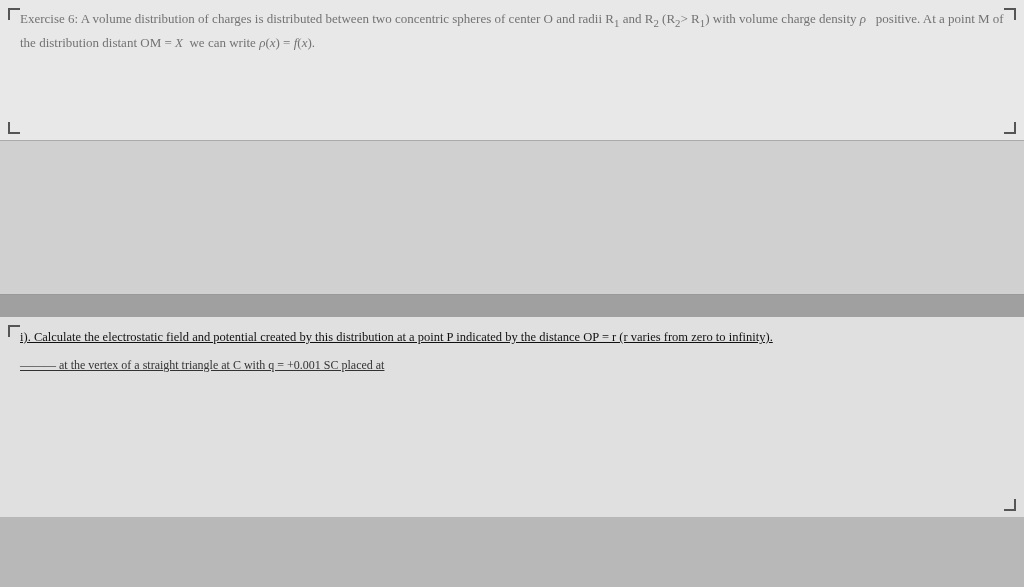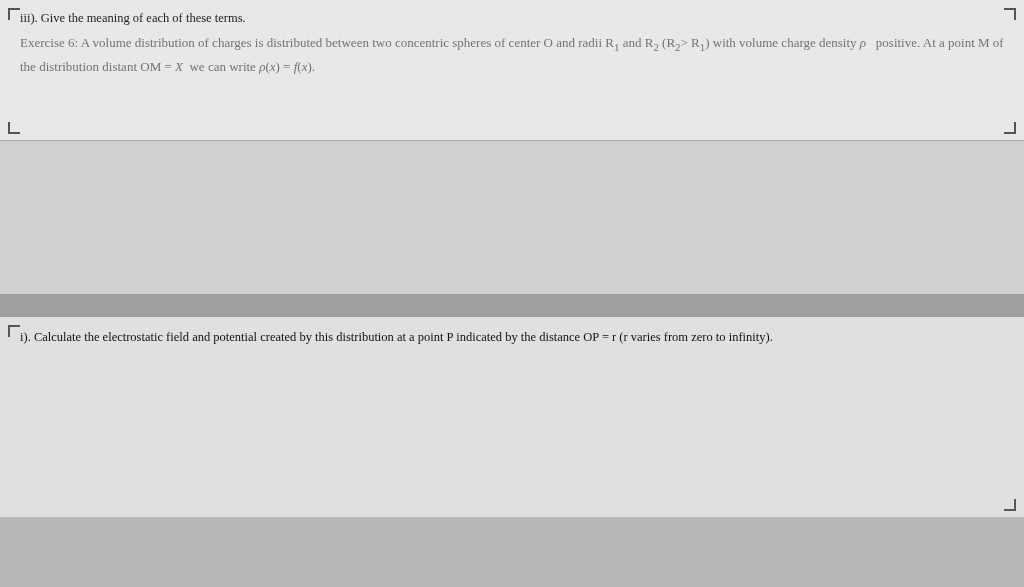--- a/index.html
+++ b/index.html
@@ -90,20 +90,21 @@
     }
 
     .bottom-text {
       font-size: 12.5px;
       line-height: 1.65;
       color: #111;
     }
 
     .bottom-text p {
       margin-bottom: 5px;
+      text-decoration: underline;
     }
 
     .corner-bl2 {
       position: absolute;
       bottom: 6px;
       right: 8px;
       width: 12px;
       height: 12px;
       border-bottom: 2px solid #555;
       border-right: 2px solid #555;
@@ -121,21 +122,20 @@
 </head>
 <body>
 
 <div class="page-container">
 
   <div class="top-section">
     <div class="corner-mark-tl"></div>
     <div class="corner-mark-tr"></div>
 
     <div class="top-text">
-      <div class="intro-line">iii). Give the meaning of each of these terms.</div>
       <div class="exercise-line">
         <span>Exercise 6:</span>
         <span> A volume distribution of charges is distributed between two concentric spheres of center O and radii R<sub>1</sub> and R<sub>2</sub> (R<sub>2</sub>&gt; R<sub>1</sub>) with volume charge density <span class="math-rho">ρ</span>&nbsp;&nbsp; positive. At a point M of the distribution distant OM = <span class="math">X</span>&nbsp; we can write <span class="math-rho">ρ</span>(<span class="math">x</span>) = <span class="math">f</span>(<span class="math">x</span>).</span>
       </div>
     </div>
 
     <div class="corner-bl" style="position:absolute;bottom:6px;left:8px;width:12px;height:12px;border-bottom:2px solid #555;border-left:2px solid #555;"></div>
     <div class="corner-br" style="position:absolute;bottom:6px;right:8px;width:12px;height:12px;border-bottom:2px solid #555;border-right:2px solid #555;"></div>
   </div>
 
@@ -144,18 +144,21 @@
 
   <div class="separator-bar"></div>
 
   <div class="bottom-section">
     <div class="corner-mark-tl" style="position:absolute;top:8px;left:8px;"></div>
 
     <div class="bottom-text">
       <p>
         <span>i). Calculate the electrostatic field and potential created by this distribution at a point P indicated by the distance OP = r (r varies from zero to infinity).</span>
       </p>
+      <p style="margin-top:8px;font-size:12px;color:#333;">
+        ——— at the vertex of a straight triangle at C with q = +0.001 SC placed at
+      </p>
     </div>
 
     <div class="corner-bl2"></div>
   </div>
 
 </div>
 
 </body></html>

